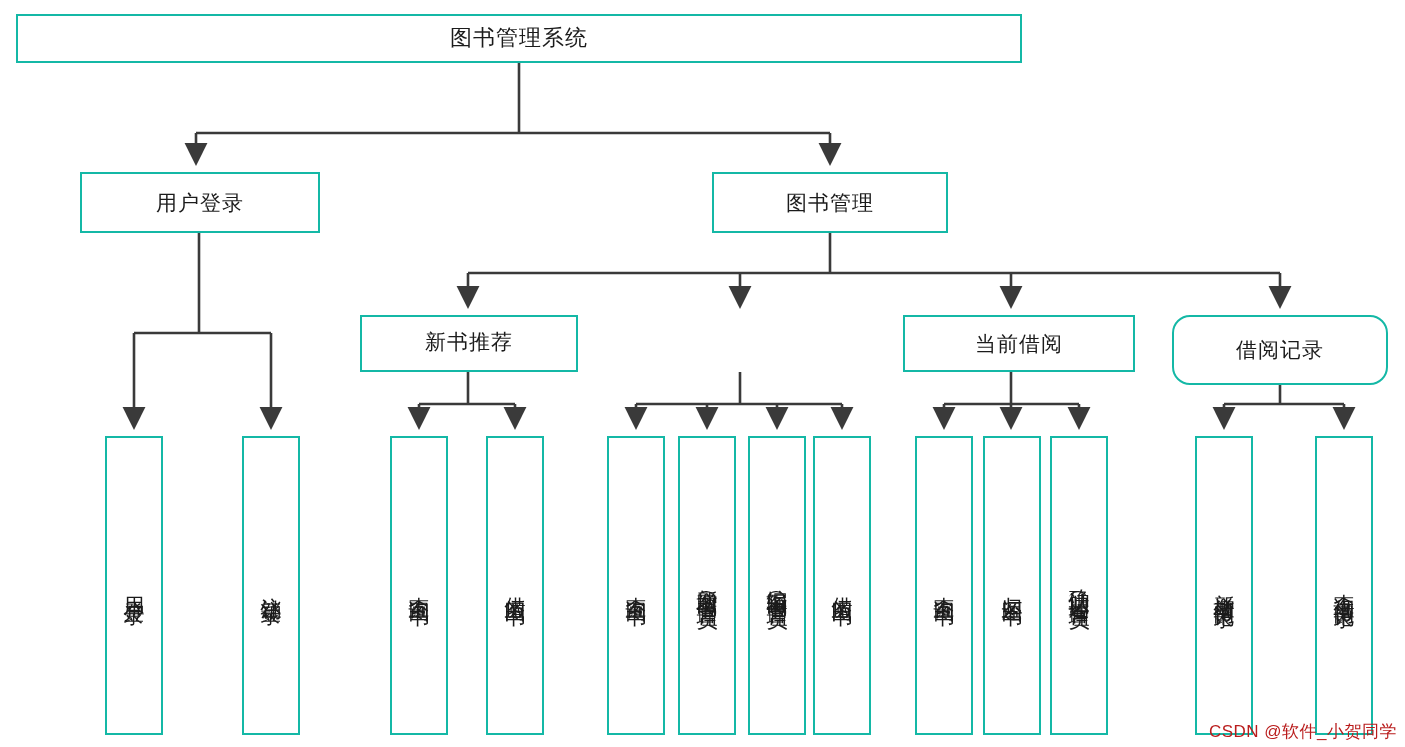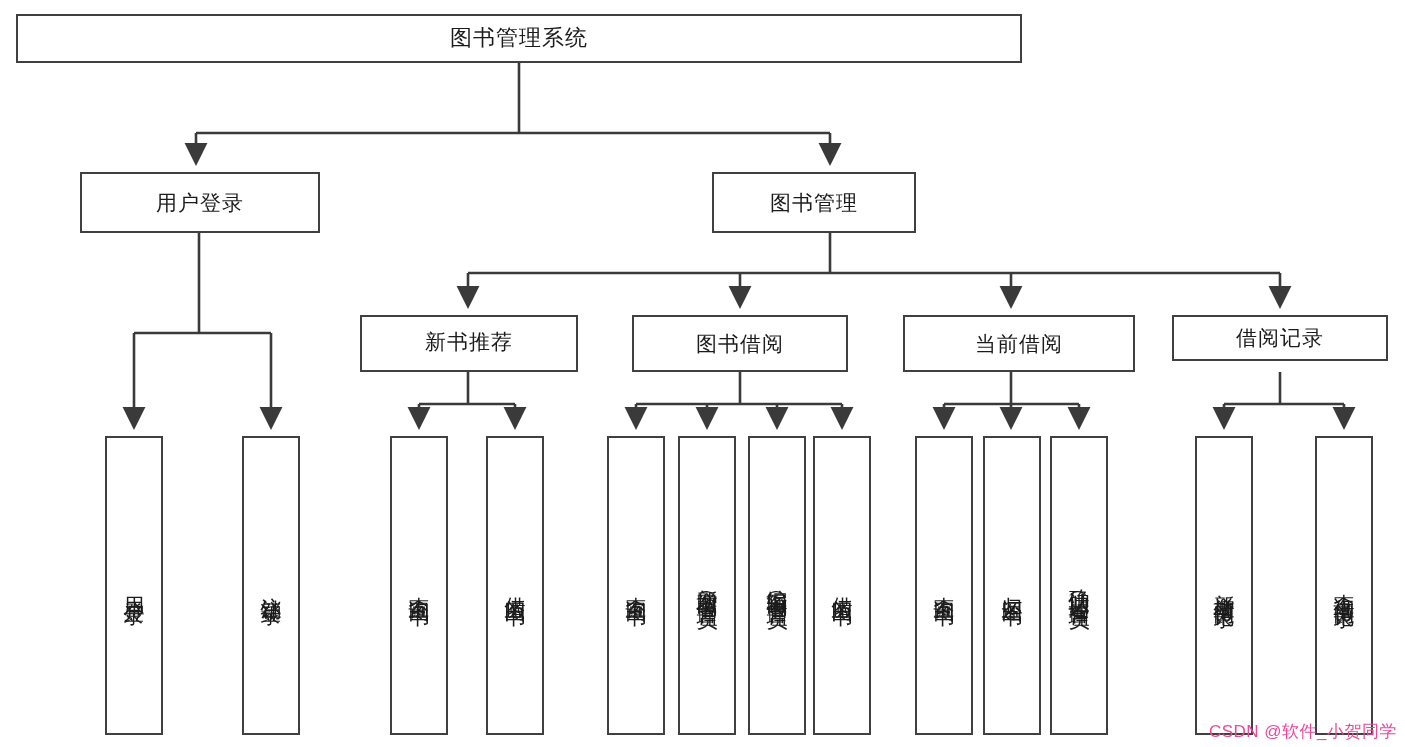--- a/index.html
+++ b/index.html
@@ -22,21 +22,21 @@
     left: 0;
     top: 0;
     width: 1405px;
     height: 747px;
     pointer-events: none;
   }
   .node {
     position: absolute;
     box-sizing: border-box;
     background: #ffffff;
-    border: 2px solid #404040;
+    border: 2px solid #14b8a6;
     display: flex;
     align-items: center;
     justify-content: center;
     color: #1b1b1b;
     z-index: 2;
   }
   .node.horiz {
     font-size: 21px;
     letter-spacing: 1px;
     line-height: 1.2;
@@ -60,21 +60,21 @@
   }
   .label {
     display: block;
     white-space: nowrap;
   }
   #watermark {
     position: absolute;
     right: 8px;
     bottom: 4px;
     font-size: 17px;
-    color: #ec4899;
+    color: #b91c1c;
     letter-spacing: 0.5px;
     z-index: 5;
     white-space: nowrap;
   }
 </style>
 </head>
 <body>
 
 <div id="canvas">
 
@@ -128,34 +128,31 @@
     </g>
   </svg>
 
   <div class="node root horiz" style="left:16px; top:14px; width:1006px; height:49px;">
     <span class="label">图书管理系统</span>
   </div>
 
   <div class="node horiz" style="left:80px; top:172px; width:240px; height:61px;">
     <span class="label">用户登录</span>
   </div>
-  <div class="node horiz" style="left:712px; top:172px; width:204px; height:61px;">
+  <div class="node horiz" style="left:712px; top:172px; width:236px; height:61px;">
     <span class="label">图书管理</span>
   </div>
 
   <div class="node horiz" style="left:360px; top:315px; width:218px; height:57px;font-family:Liberation Mono, monospace;">
     <span class="label">新书推荐</span>
   </div>
-  <div class="node horiz" style="left:632px; top:315px; width:216px; height:57px;">
-    <span class="label">图书借阅</span>
-  </div>
   <div class="node horiz" style="left:903px; top:315px; width:232px; height:57px;">
     <span class="label">当前借阅</span>
   </div>
-  <div class="node horiz" style="left:1172px; top:315px; width:216px; height:46px;">
+  <div class="node horiz" style="left:1172px; top:315px; width:216px; height:70px;border-radius:18px;">
     <span class="label">借阅记录</span>
   </div>
 
   <div class="node vert" style="left:105px; top:436px; width:58px; height:299px;">
     <span class="label">用户登录</span>
   </div>
   <div class="node vert" style="left:242px; top:436px; width:58px; height:299px;">
     <span class="label">注销登录</span>
   </div>
 

